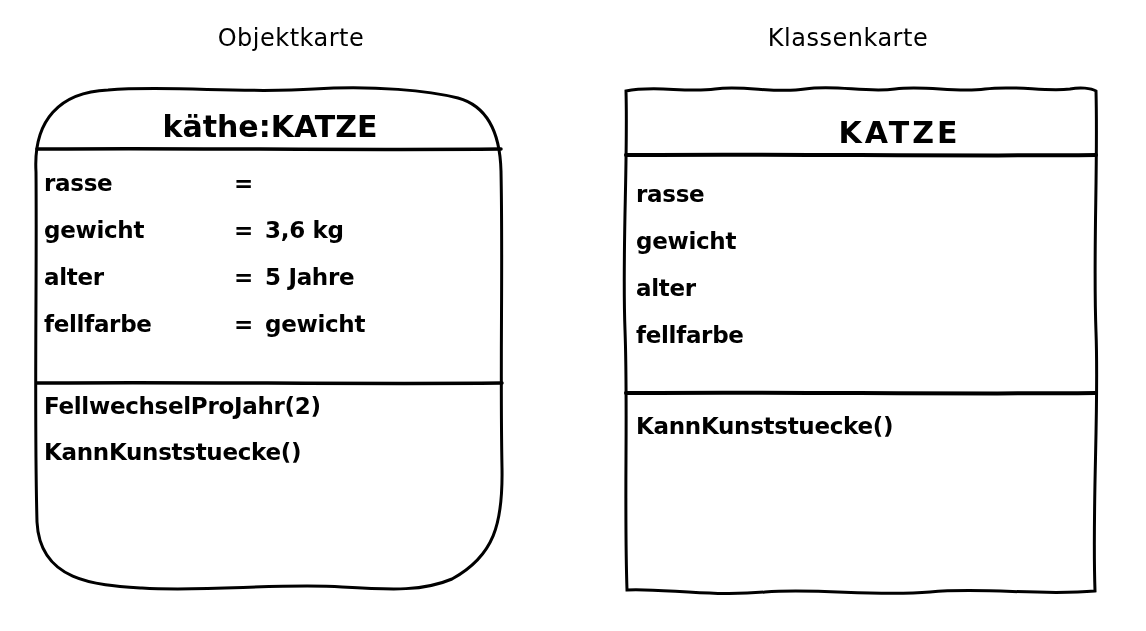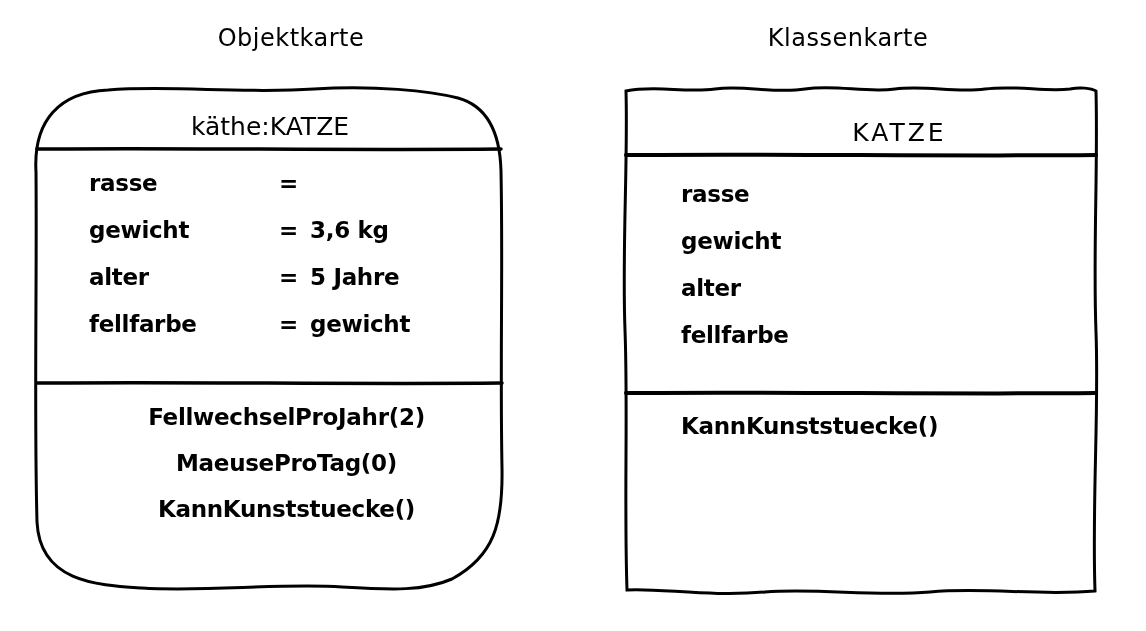--- a/index.html
+++ b/index.html
@@ -29,43 +29,42 @@
     white-space: nowrap;
   }
   .title-left  { left: 151px; }
   .title-right { left: 708px; }
   .card-header {
     position: absolute;
     height: 44px;
     display: flex;
     align-items: center;
     justify-content: center;
-    font-size: 25px;
-    font-weight: 400;
+    font-size: 30px;
+    font-weight: 700;
     white-space: nowrap;
   }
   .obj-header { left: 40px;  width: 460px; top: 104px; }
   .cls-header { left: 626px; width: 547px; top: 110px; letter-spacing: 3px; }
   .rows {
     position: absolute;
     display: flex;
     flex-direction: column;
   }
   .row {
     height: 47px;
     display: flex;
     align-items: center;
     font-size: 23px;
     font-weight: 700;
     letter-spacing: -0.3px;
     white-space: nowrap;
-    margin-left: 45px;
   }
   .obj-attrs   { left: 44px;  top: 159px; width: 440px; }
-  .obj-methods { left: 44px;  top: 394px; width: 440px; align-items: center; }
+  .obj-methods { left: 44px;  top: 383px; width: 440px; }
   .obj-methods .row { height: 46px; }
   .cls-attrs   { left: 636px; top: 170px; width: 440px; }
   .cls-methods { left: 636px; top: 402px; width: 440px; }
   .attr-name { display: inline-block; width: 190px; }
   .attr-eq   { display: inline-block; margin-right: 12px; }
 </style>
 </head>
 <body>
 
 <div class="canvas">
@@ -126,21 +125,20 @@
     </div>
     <div class="row">
       <span class="attr-name">fellfarbe</span>
       <span class="attr-eq">=</span>
       <span class="attr-val">gewicht</span>
     </div>
   </div>
 
   <div class="rows obj-methods">
     <div class="row">FellwechselProJahr(2)</div>
-    <div class="row">MaeuseProTag(0)</div>
     <div class="row">KannKunststuecke()</div>
   </div>
 
   <div class="card-header cls-header">KATZE</div>
 
   <div class="rows cls-attrs">
     <div class="row">rasse</div>
     <div class="row">gewicht</div>
     <div class="row">alter</div>
     <div class="row">fellfarbe</div>

